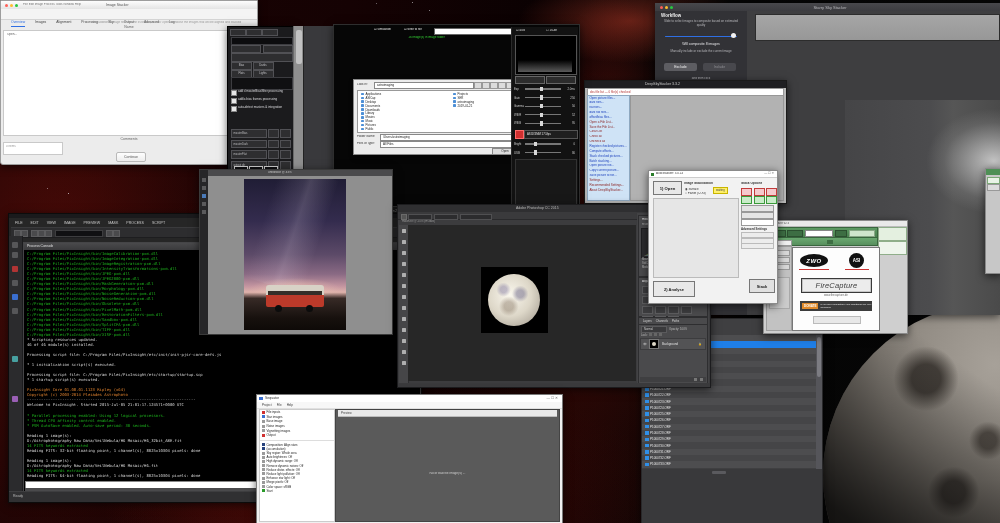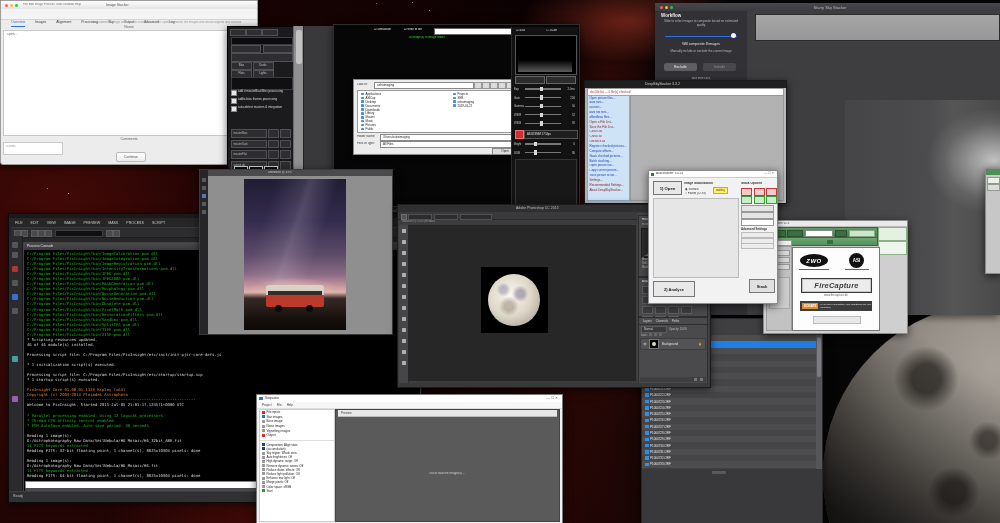--- a/index.html
+++ b/index.html
@@ -887,21 +887,21 @@
     <div class="abs" style="left:28px;top:26px;width:86px;height:82px;background:#fdfdfd;border:1px solid #777;">
       <div class="abs" style="left:7px;top:6px;width:28px;height:13px;background:#111;border-radius:50%;display:flex;align-items:center;justify-content:center;">
         <span style="color:#fff;font-size:6px;font-style:italic;font-weight:bold;letter-spacing:.5px;">ZWO</span>
       </div>
       <div class="abs" style="left:56px;top:5px;width:15px;height:15px;background:#111;border-radius:50%;display:flex;align-items:center;justify-content:center;">
         <span style="color:#fff;font-size:4.5px;font-weight:bold;">ASI</span>
       </div>
       <div class="abs" style="left:6px;top:21px;width:30px;height:1px;background:#c33;"></div>
       <div class="abs" style="left:52px;top:21px;width:24px;height:1px;background:#c33;"></div>
       <div class="abs" style="left:8px;top:30px;width:69px;height:13px;border:1.6px solid #3a3a3a;box-shadow:inset 0 0 0 .8px #bbb;display:flex;align-items:center;justify-content:center;background:#ececec;">
-        <span style="font-size:7.5px;font-weight:bold;font-style:italic;color:#3c3c3c;letter-spacing:.2px;">FireCapture</span>
+        <span style="font-size:7.5px;font-weight:normal;font-style:italic;color:#3c3c3c;letter-spacing:.2px;">FireCapture</span>
       </div>
       <div class="abs nowrap" style="left:0;top:45px;width:86px;text-align:center;font-size:2.8px;color:#666;">www.firecapture.de</div>
       <div class="abs" style="left:7px;top:53px;width:72px;height:10px;background:#3c3c3c;display:flex;align-items:center;">
         <span style="background:#e08a2a;color:#fff;font-size:3px;font-weight:bold;padding:1px 2px;margin-left:2px;flex:none;">DONATE</span>
         <span style="font-size:2.5px;color:#eee;margin-left:2px;line-height:1.2;">if you like FireCapture your donations are very welcome!</span>
       </div>
       <div class="abs" style="left:20px;top:68px;width:46px;height:6px;background:#e8e8e8;border:.5px solid #bbb;"></div>
     </div>
   </div>
 

